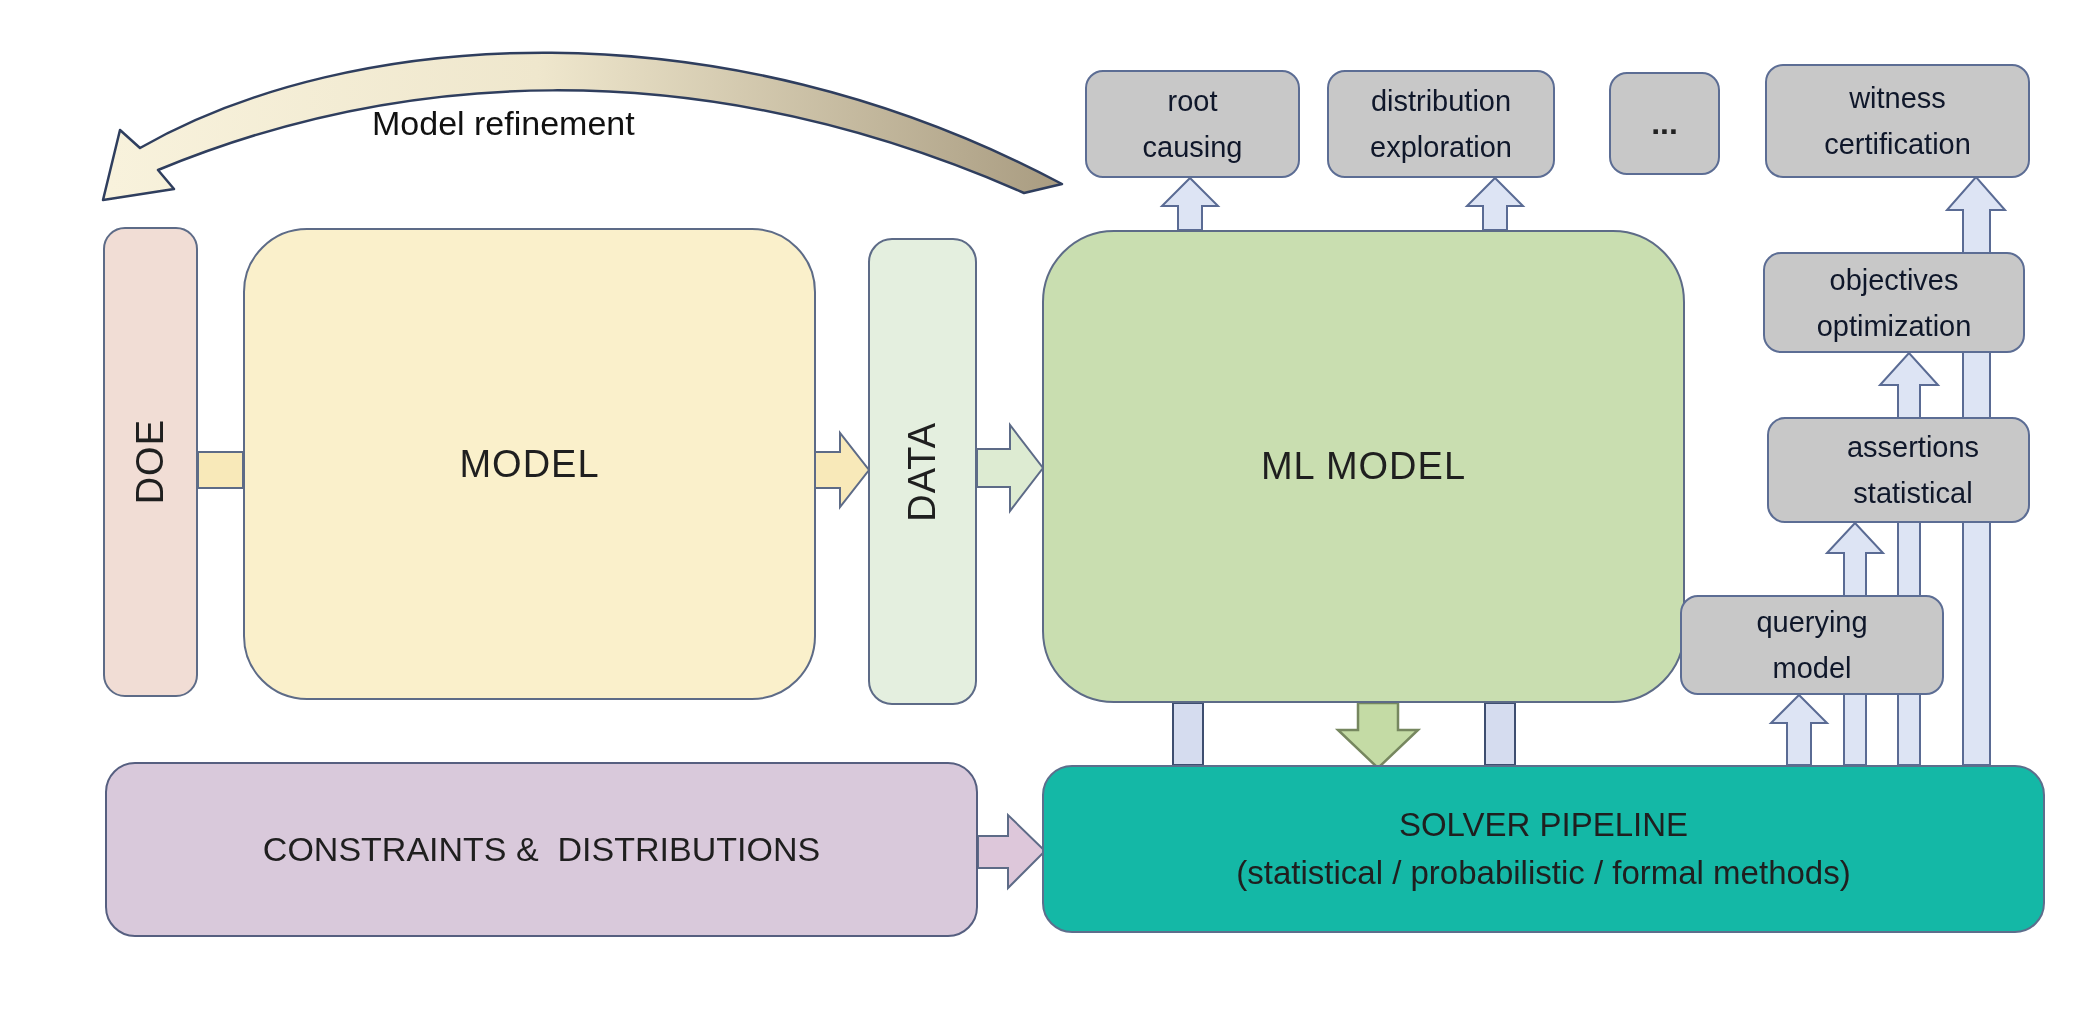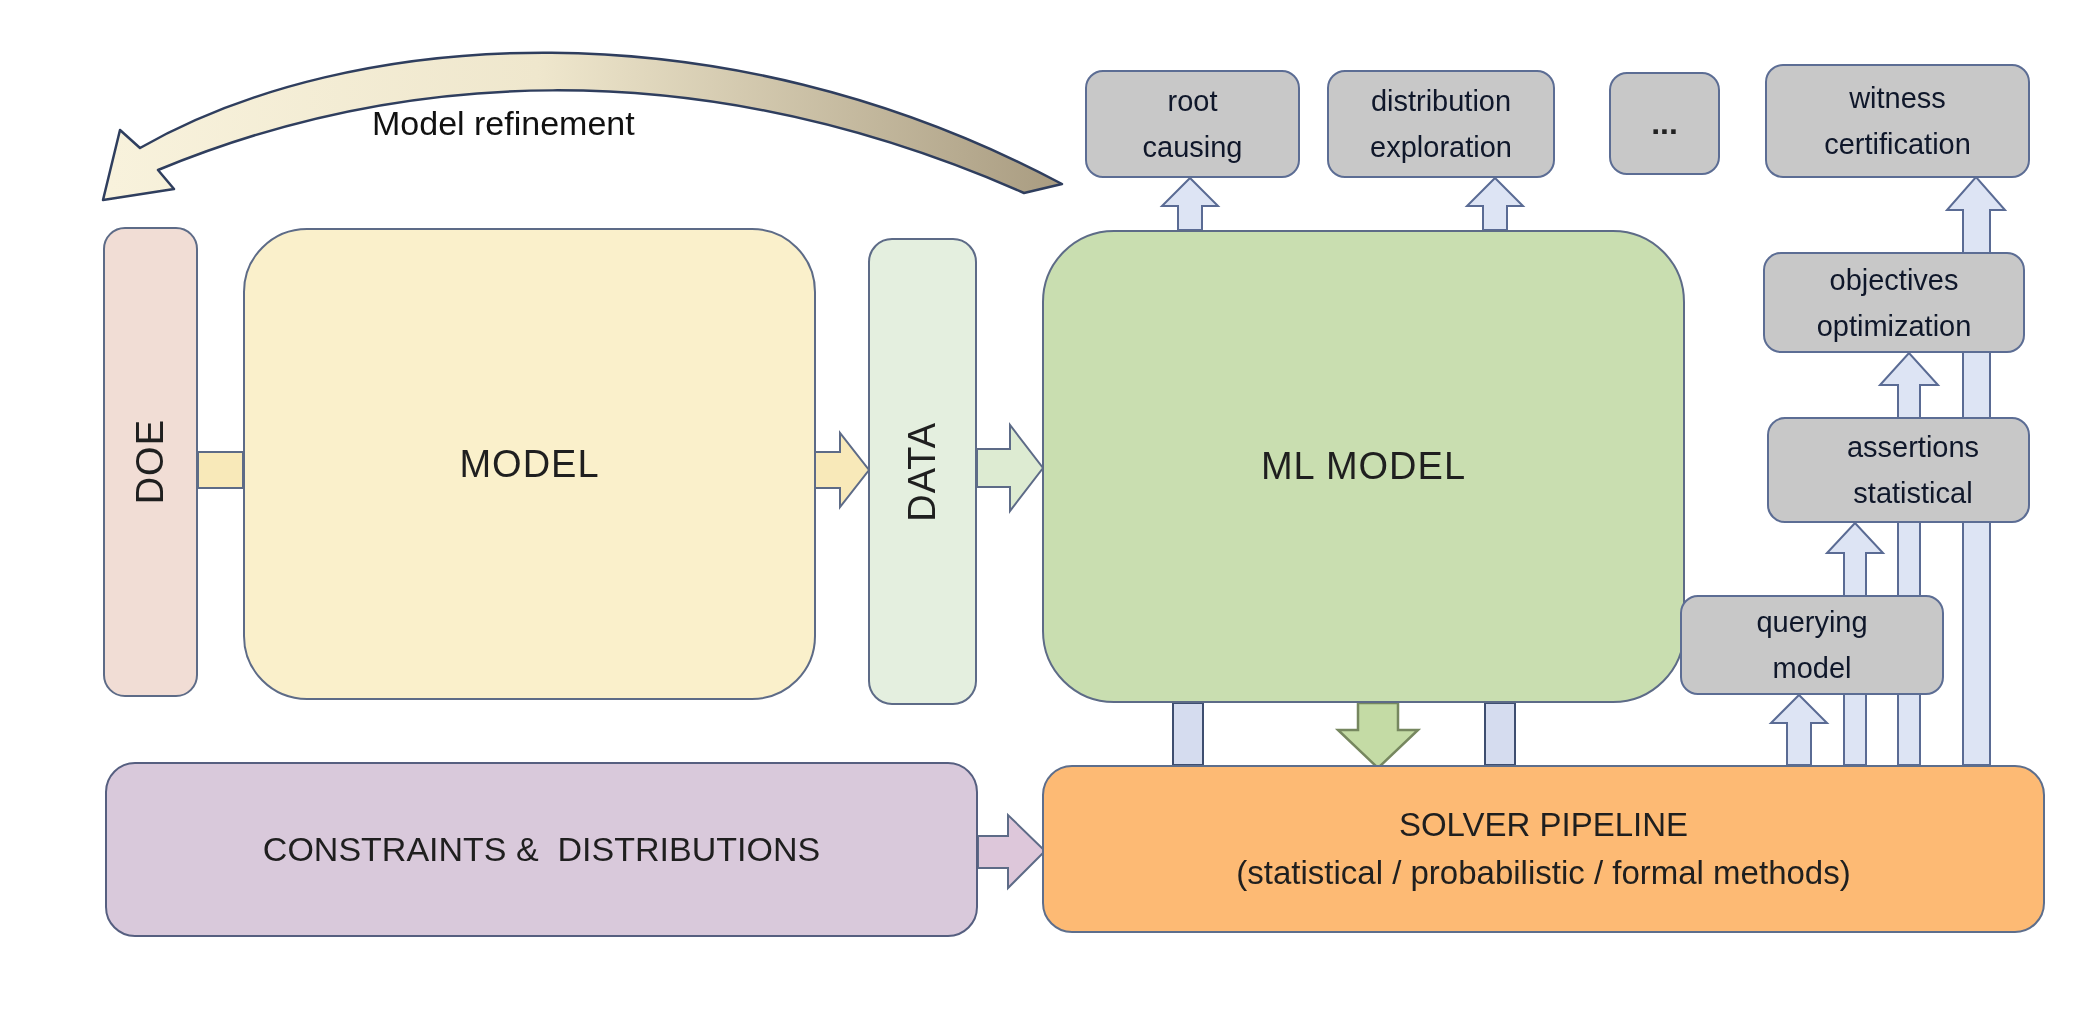--- a/index.html
+++ b/index.html
@@ -27,21 +27,21 @@
   .doe{background:#f1ddd5;border:2px solid #5d6b87;border-radius:22px;}
   .system{background:#faf0cb;border:2px solid #5d6b87;border-radius:64px;}
   .data{background:#e4efdf;border:2px solid #5d6b87;border-radius:24px;}
   .ml{background:#c9deb0;border:2px solid #5d6b87;border-radius:72px;}
   .gray{background:#c8c8c8;border:2px solid #5c6d94;border-radius:18px;}
   .gray .lines{display:block;font-size:29px;line-height:46px;color:#0f172a;}
   .gray .lines span{display:block;}
   .dots{font-size:32px;font-weight:bold;color:#212121;}
   .constraints{background:#d9c9db;border:2px solid #565f80;border-radius:30px;}
   .constraints span{font-size:34px;white-space:pre;color:#1f1f1f;}
-  .solver{background:#fdba74;border:2px solid #5d6e8c;border-radius:30px;flex-direction:column;}
+  .solver{background:#14b8a6;border:2px solid #5d6e8c;border-radius:30px;flex-direction:column;}
   .solver span{display:block;font-size:33px;line-height:48px;color:#1f1f1f;}
   .refine-label{
     position:absolute;z-index:2;
     left:372px;top:104px;
     font-size:34px;color:#111111;
   }
 </style>
 </head>
 <body>
 

